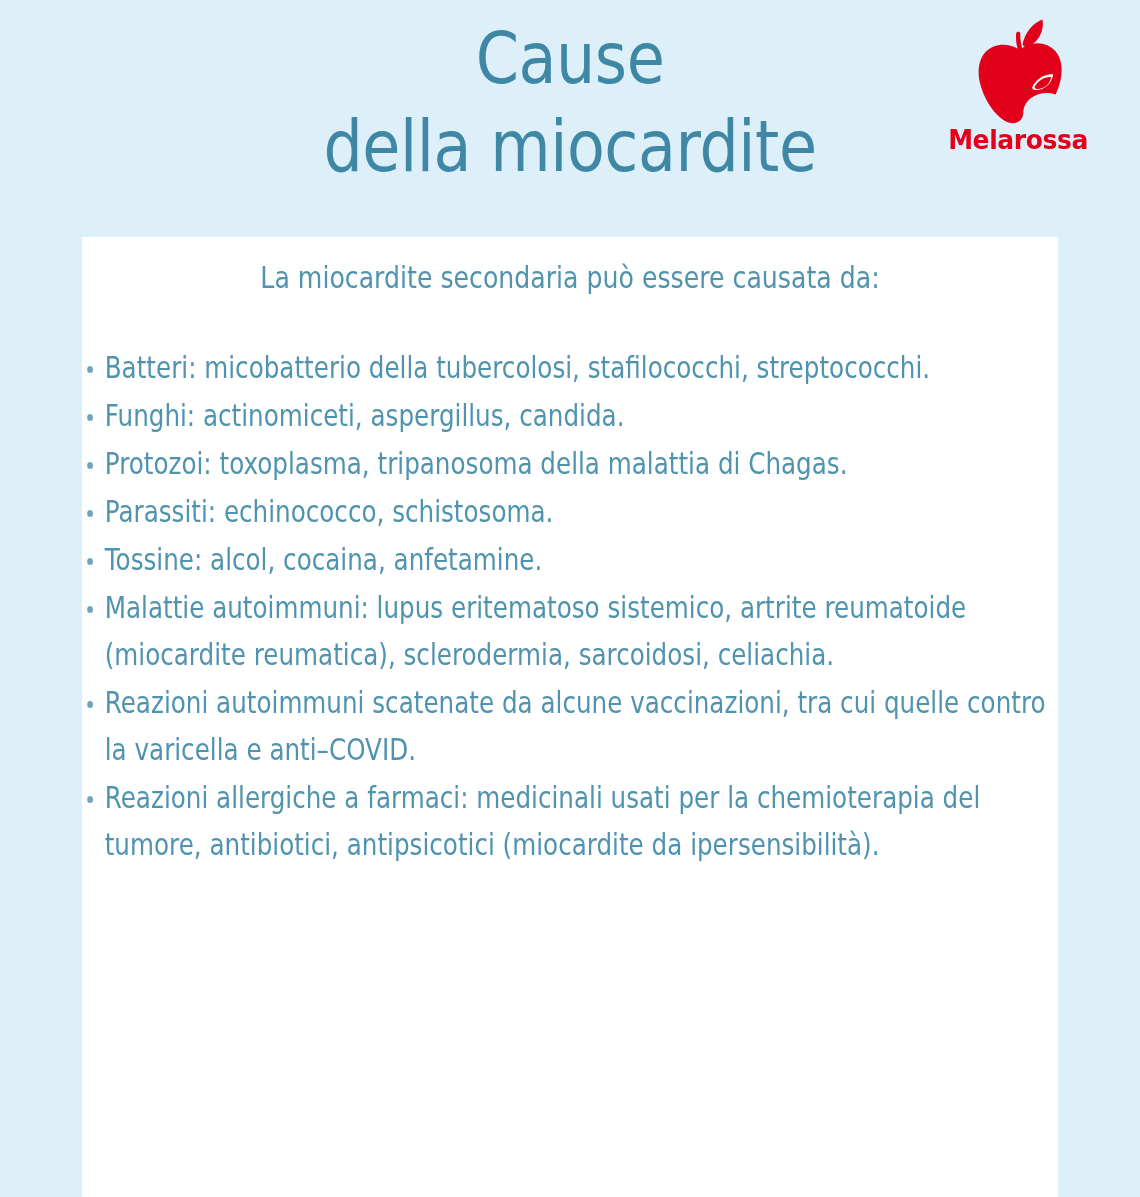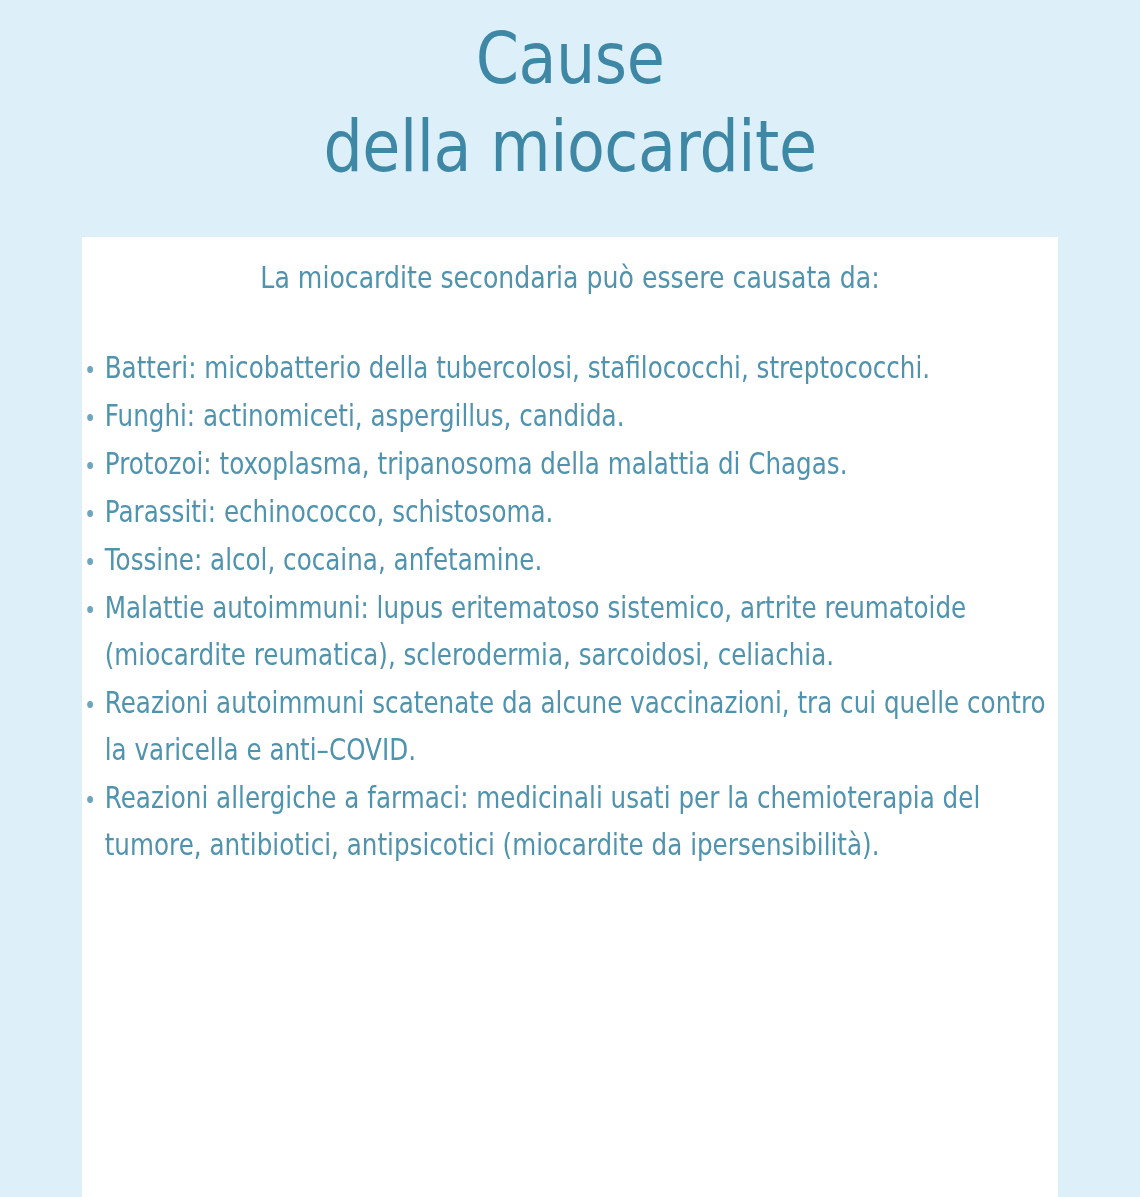--- a/index.html
+++ b/index.html
@@ -133,20 +133,48 @@
 </head>
 <body>
 
 <div id="header">
 
   <div id="title-block">
     <span id="title-line-1">Cause</span>
     <span id="title-line-2">della miocardite</span>
   </div>
 
+  <div id="logo">
+    <div id="logo-mark">
+      <svg viewBox="0 0 84 108" width="84" height="108" aria-hidden="true">
+        <g fill="#e2001a">
+
+          <path d="M44.5 26.5 C47 14 55.5 4.5 64.5 1.5 C66.5 12.5 60.5 24 50.5 28.5 C48.5 29.4 46.2 29.2 44.5 26.5 Z"></path>
+
+          <path d="M40.5 34 C38.5 27.5 37.5 21 38.2 15.5 C38.5 13 42.3 13 42.3 15.6 C42.1 21.5 43.2 27.5 45.0 33.4 Z"></path>
+
+          <path d="M41.6 31.8
+                   C30.5 24.2 16.0 25.2 8.0 33.5
+                   C0.4 41.4 -0.9 53.5 2.1 65.6
+                   C5.3 78.6 12.9 91.6 22.1 99.6
+                   C28.2 104.9 34.5 106.8 39.8 104.1
+                   C43.3 102.3 45.3 98.9 45.3 94.7
+                   C45.3 88.0 49.0 82.0 55.4 78.4
+                   C62.2 74.6 70.0 74.0 77.6 76.4
+                   C81.9 67.6 84.0 58.2 83.6 49.7
+                   C83.1 39.4 78.0 31.0 69.3 27.2
+                   C60.8 23.5 50.0 24.8 41.6 31.8 Z"></path>
+
+          <path d="M54.2 69.2 C58.4 60.8 67.2 55.6 75.2 56.4 C73.8 65.6 66.2 72.2 57.2 72.0 C55.4 71.9 54.0 70.8 54.2 69.2 Z" fill="#ffffff"></path>
+          <path d="M56.6 68.8 C60.0 62.4 67.0 58.4 73.2 59.0 C72.0 66.2 66.0 71.2 59.0 71.0 C57.4 70.9 56.4 70.0 56.6 68.8 Z"></path>
+        </g>
+      </svg>
+    </div>
+    <div id="logo-wordmark">Melarossa</div>
+  </div>
 
 </div>
 
 <div id="card">
 
   <div id="intro">La miocardite secondaria può essere causata da:</div>
 
   <ul id="bullet-list">
     <li>Batteri: micobatterio della tubercolosi, stafilococchi, streptococchi.</li>
     <li>Funghi: actinomiceti, aspergillus, candida.</li>

